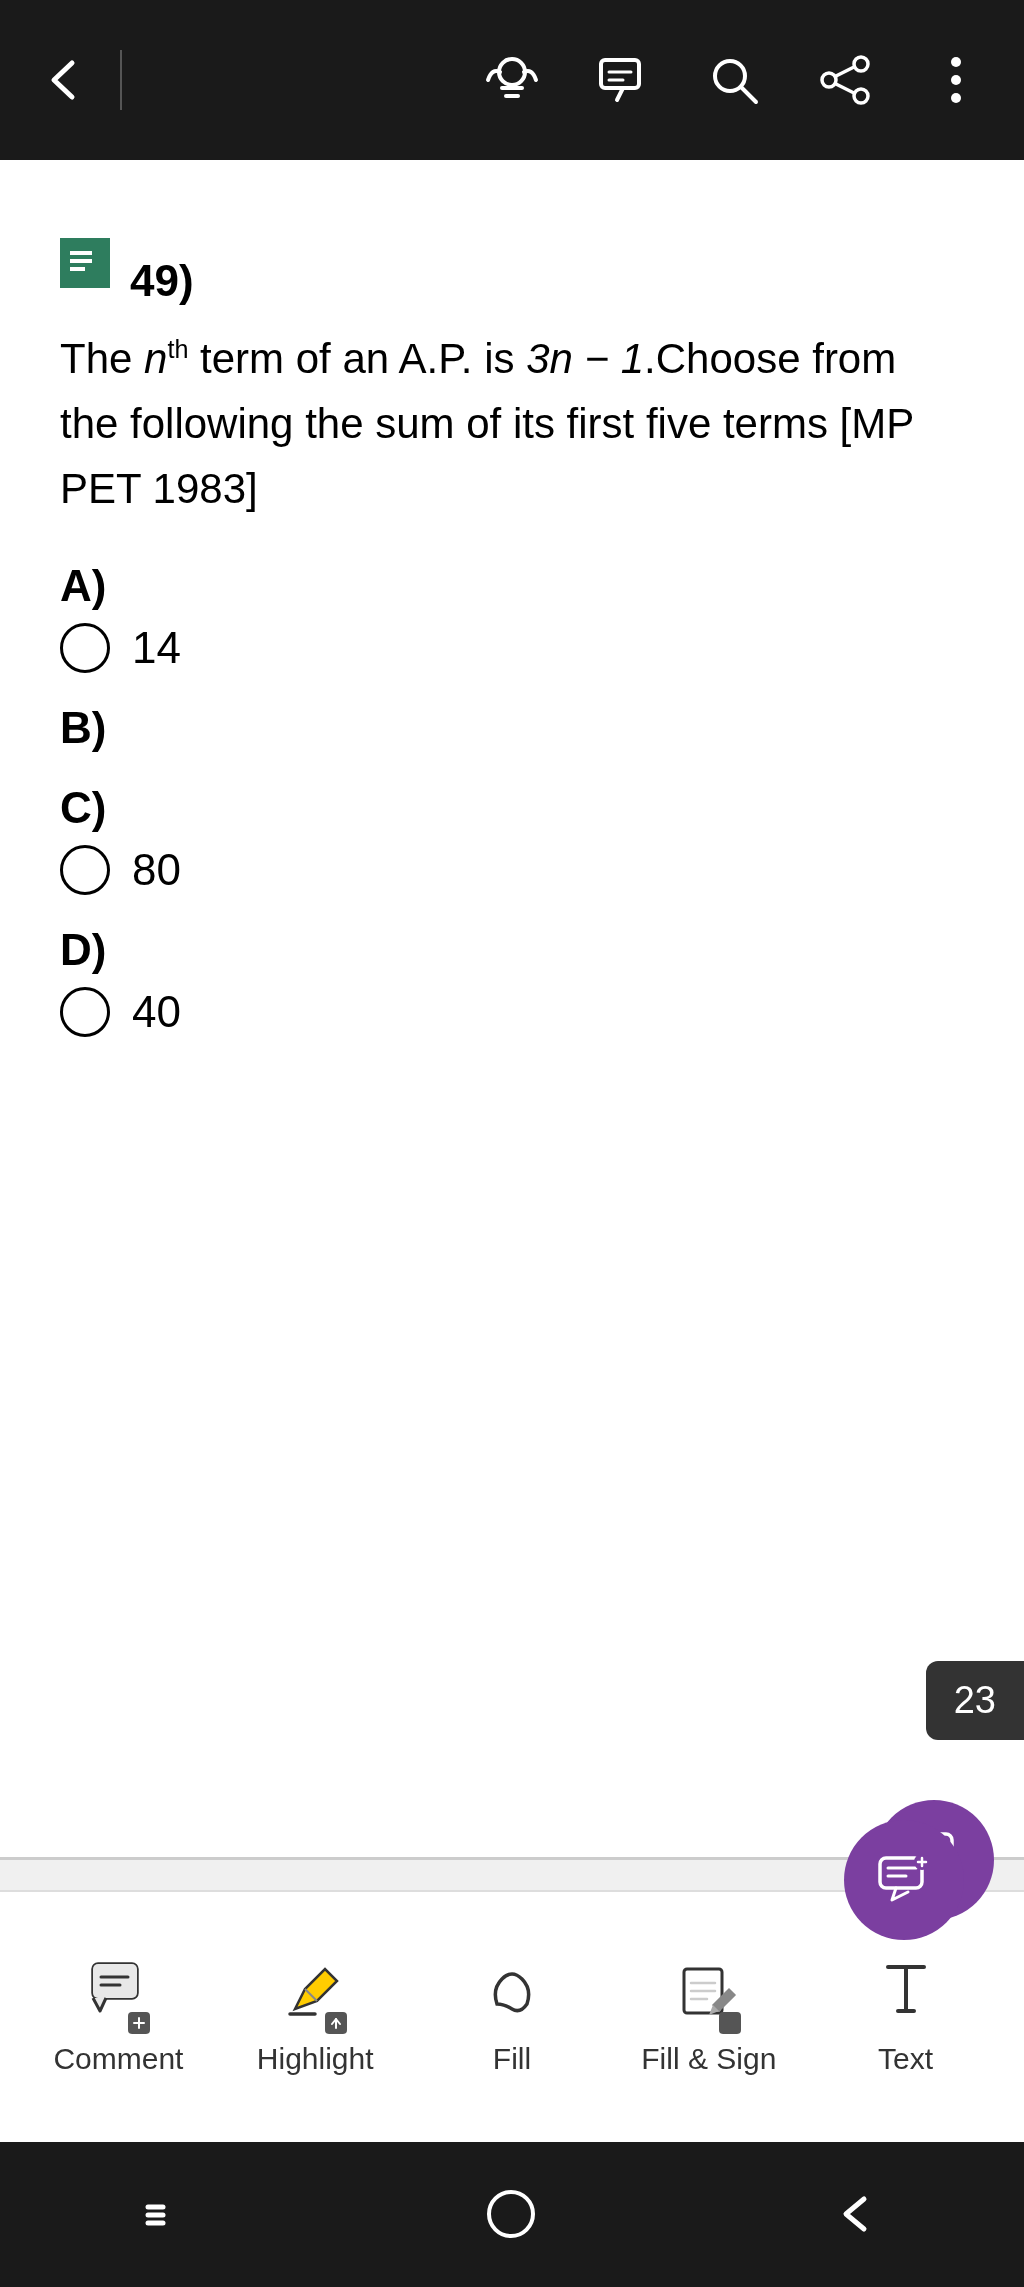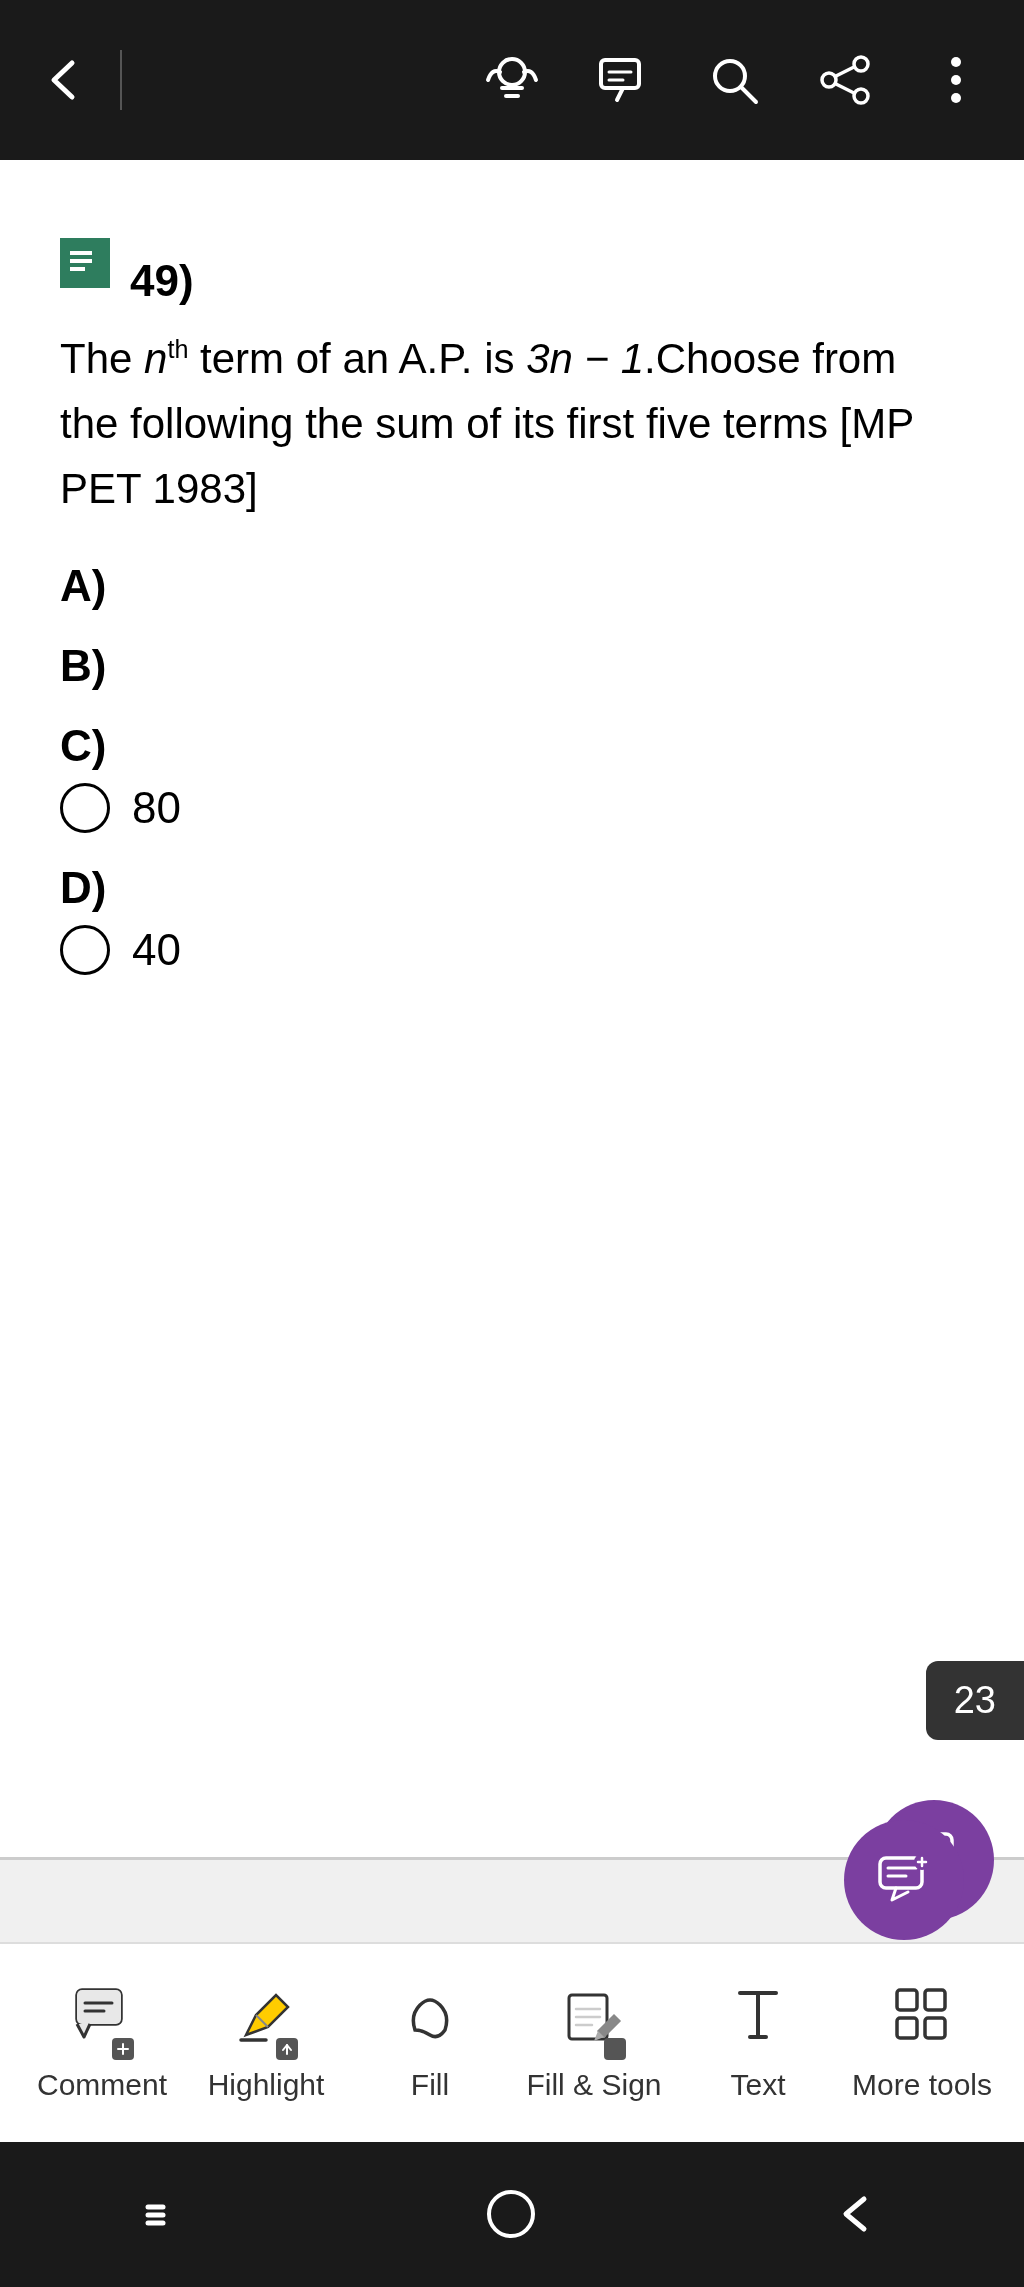--- a/index.html
+++ b/index.html
@@ -173,21 +173,21 @@
       color: white;
       font-size: 52px;
     }
 
     
     .bottom-toolbar {
       position: absolute;
       bottom: 145px;
       left: 0;
       width: 100%;
-      height: 200px;
+      height: 252px;
       background: #ffffff;
       border-top: 2px solid #ddd;
       display: flex;
       align-items: center;
       justify-content: space-around;
       padding: 0 20px;
     }
 
     .tool-item {
       display: flex;
@@ -308,20 +308,24 @@
       </svg>
     </div>
     <span class="question-number">49)</span>
   </div>
 
   <div class="question-text">
     <span>The </span><span><em>n</em><sup>th</sup></span><span> term of an A.P. is </span><em>3n − 1</em><span>.Choose from the following the sum of its first five terms [MP PET 1983]</span>
   </div>
 
   <div class="option-label">A)</div>
+  <div class="option-row">
+    <div class="radio-circle"></div>
+    <span class="option-value">14</span>
+  </div>
 
   <div class="option-label">B)</div>
 
   <div class="option-label">C)</div>
   <div class="option-row">
     <div class="radio-circle"></div>
     <span class="option-value">80</span>
   </div>
 
   <div class="option-label">D)</div>
@@ -430,31 +434,20 @@
     <div class="tool-icon">
       <svg width="60" height="60" viewBox="0 0 60 60">
         <line x1="30" y1="8" x2="30" y2="52" stroke="#333" stroke-width="4" stroke-linecap="round"></line>
         <line x1="12" y1="8" x2="48" y2="8" stroke="#333" stroke-width="4" stroke-linecap="round"></line>
         <line x1="22" y1="52" x2="38" y2="52" stroke="#333" stroke-width="4" stroke-linecap="round"></line>
       </svg>
     </div>
     <span class="tool-label">Text</span>
   </div>
 
-  <div class="tool-item">
-    <div class="tool-icon">
-      <svg width="60" height="60" viewBox="0 0 60 60">
-        <rect x="5" y="5" width="20" height="20" rx="3" stroke="#333" stroke-width="3.5" fill="none"></rect>
-        <rect x="33" y="5" width="20" height="20" rx="3" stroke="#333" stroke-width="3.5" fill="none"></rect>
-        <rect x="5" y="33" width="20" height="20" rx="3" stroke="#333" stroke-width="3.5" fill="none"></rect>
-        <rect x="33" y="33" width="20" height="20" rx="3" stroke="#333" stroke-width="3.5" fill="none"></rect>
-      </svg>
-    </div>
-    <span class="tool-label">More tools</span>
-  </div>
 
 </div>
 
 <div class="nav-bar">
   <div class="nav-icon">
     <svg width="55" height="55" viewBox="0 0 55 55">
       <line x1="5" y1="20" x2="20" y2="20" stroke="white" stroke-width="5" stroke-linecap="round"></line>
       <line x1="5" y1="28" x2="20" y2="28" stroke="white" stroke-width="5" stroke-linecap="round"></line>
       <line x1="5" y1="36" x2="20" y2="36" stroke="white" stroke-width="5" stroke-linecap="round"></line>
     </svg>

